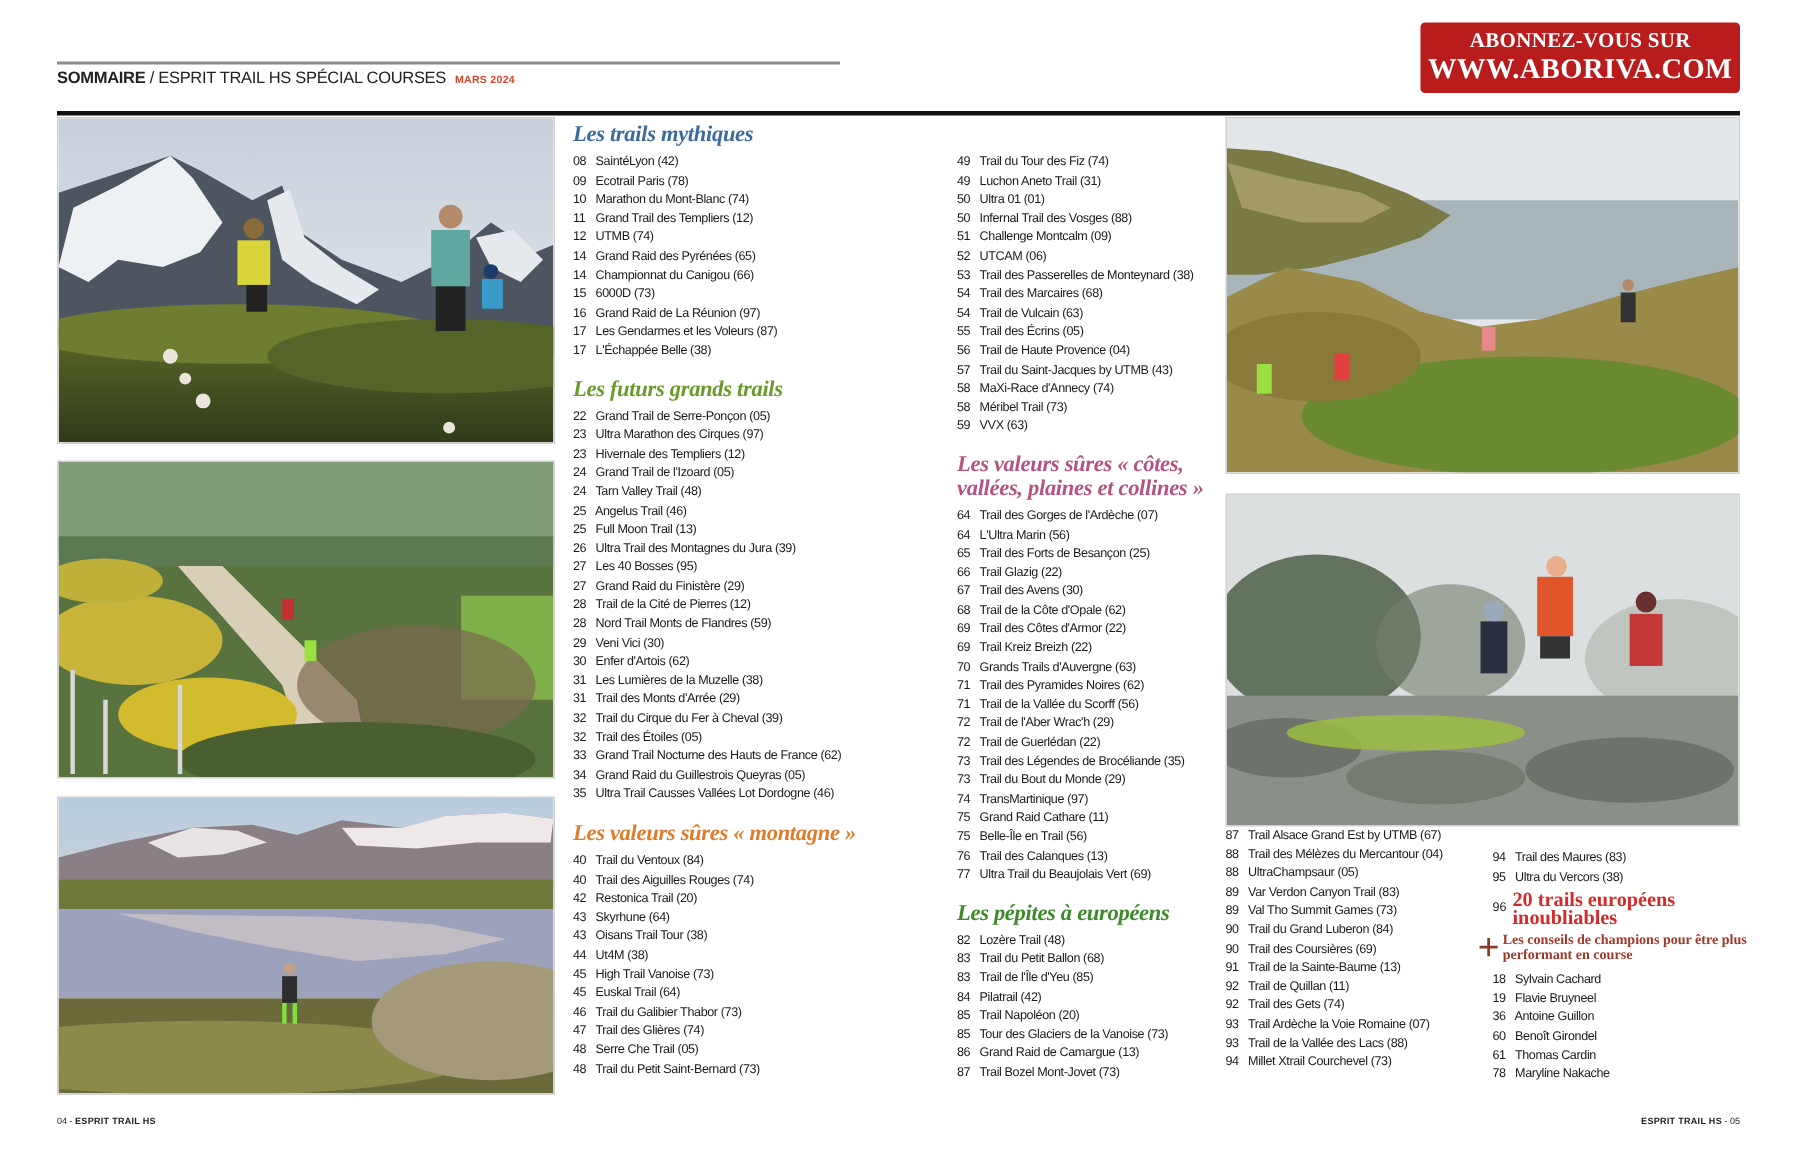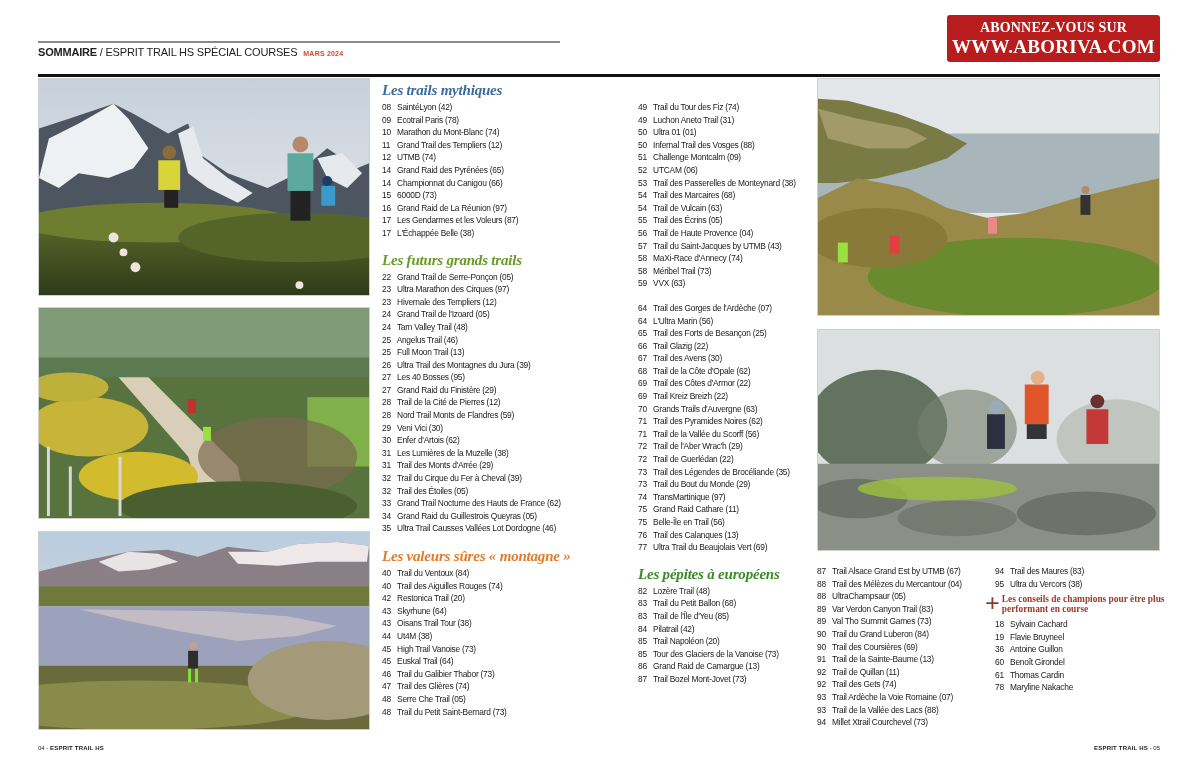--- a/index.html
+++ b/index.html
@@ -24,21 +24,21 @@
   #p1 { left: 38px; top: 78px; width: 332px; height: 218px; }
   #p2 { left: 38px; top: 307px; width: 332px; height: 212px; }
   #p3 { left: 38px; top: 531px; width: 332px; height: 199px; }
   #p4 { left: 817px; top: 78px; width: 343px; height: 238px; }
   #p5 { left: 817px; top: 329px; width: 343px; height: 222px; }
 
   
   .col { position: absolute; }
   #c1 { left: 382px; top: 82px; width: 240px; }
   #c2 { left: 638px; top: 101px; width: 175px; }
-  #c3 { left: 817px; top: 565px; width: 160px; }
+  #c3 { left: 817px; top: 550px; width: 160px; }
   #c4 { left: 995px; top: 565px; width: 170px; }
 
   .sec-title { font-family: "Liberation Serif", serif; font-weight: bold; font-size: 15px; line-height: 16px; margin-bottom: 3px; letter-spacing: -0.2px; font-style: italic; }
   .sec { margin-bottom: 8px; }
   .items { list-style: none; }
   .items li { font-family: "Liberation Sans", sans-serif; font-size: 8.4px; line-height: 12.6px; white-space: nowrap; letter-spacing: -0.25px; color: #1a1a1a; }
   .items li .pg { display: inline-block; min-width: 13px; }
 
   .blue { color: #3a6b9e; }
   .green { color: #6a9a2a; }
@@ -268,20 +268,21 @@
     <li><span class="pg">54</span> <span>Trail de Vulcain (63)</span></li>
     <li><span class="pg">55</span> <span>Trail des Écrins (05)</span></li>
     <li><span class="pg">56</span> <span>Trail de Haute Provence (04)</span></li>
     <li><span class="pg">57</span> <span>Trail du Saint-Jacques by UTMB (43)</span></li>
     <li><span class="pg">58</span> <span>MaXi-Race d'Annecy (74)</span></li>
     <li><span class="pg">58</span> <span>Méribel Trail (73)</span></li>
     <li><span class="pg">59</span> <span>VVX (63)</span></li>
   </ul>
 
   <div class="sec" style="margin-top:12px">
+    <div class="sec-title purple">Les valeurs sûres « côtes, vallées, plaines et collines »</div>
     <ul class="items">
       <li><span class="pg">64</span> <span>Trail des Gorges de l'Ardèche (07)</span></li>
       <li><span class="pg">64</span> <span>L'Ultra Marin (56)</span></li>
       <li><span class="pg">65</span> <span>Trail des Forts de Besançon (25)</span></li>
       <li><span class="pg">66</span> <span>Trail Glazig (22)</span></li>
       <li><span class="pg">67</span> <span>Trail des Avens (30)</span></li>
       <li><span class="pg">68</span> <span>Trail de la Côte d'Opale (62)</span></li>
       <li><span class="pg">69</span> <span>Trail des Côtes d'Armor (22)</span></li>
       <li><span class="pg">69</span> <span>Trail Kreiz Breizh (22)</span></li>
       <li><span class="pg">70</span> <span>Grands Trails d'Auvergne (63)</span></li>
@@ -331,20 +332,24 @@
     <li><span class="pg">94</span> <span>Millet Xtrail Courchevel (73)</span></li>
   </ul>
 </div>
 
 <div class="col" id="c4">
   <ul class="items">
     <li><span class="pg">94</span> <span>Trail des Maures (83)</span></li>
     <li><span class="pg">95</span> <span>Ultra du Vercors (38)</span></li>
   </ul>
 
+  <div class="euro">
+    <span class="pg">96</span>
+    <span class="title">20 trails européens inoubliables</span>
+  </div>
 
   <div class="plus-block">
     <span class="plus-icon">+</span>
     <span class="plus-text">Les conseils de champions pour être plus performant en course</span>
   </div>
 
   <ul class="items champions">
     <li><span class="pg">18</span> <span>Sylvain Cachard</span></li>
     <li><span class="pg">19</span> <span>Flavie Bruyneel</span></li>
     <li><span class="pg">36</span> <span>Antoine Guillon</span></li>

